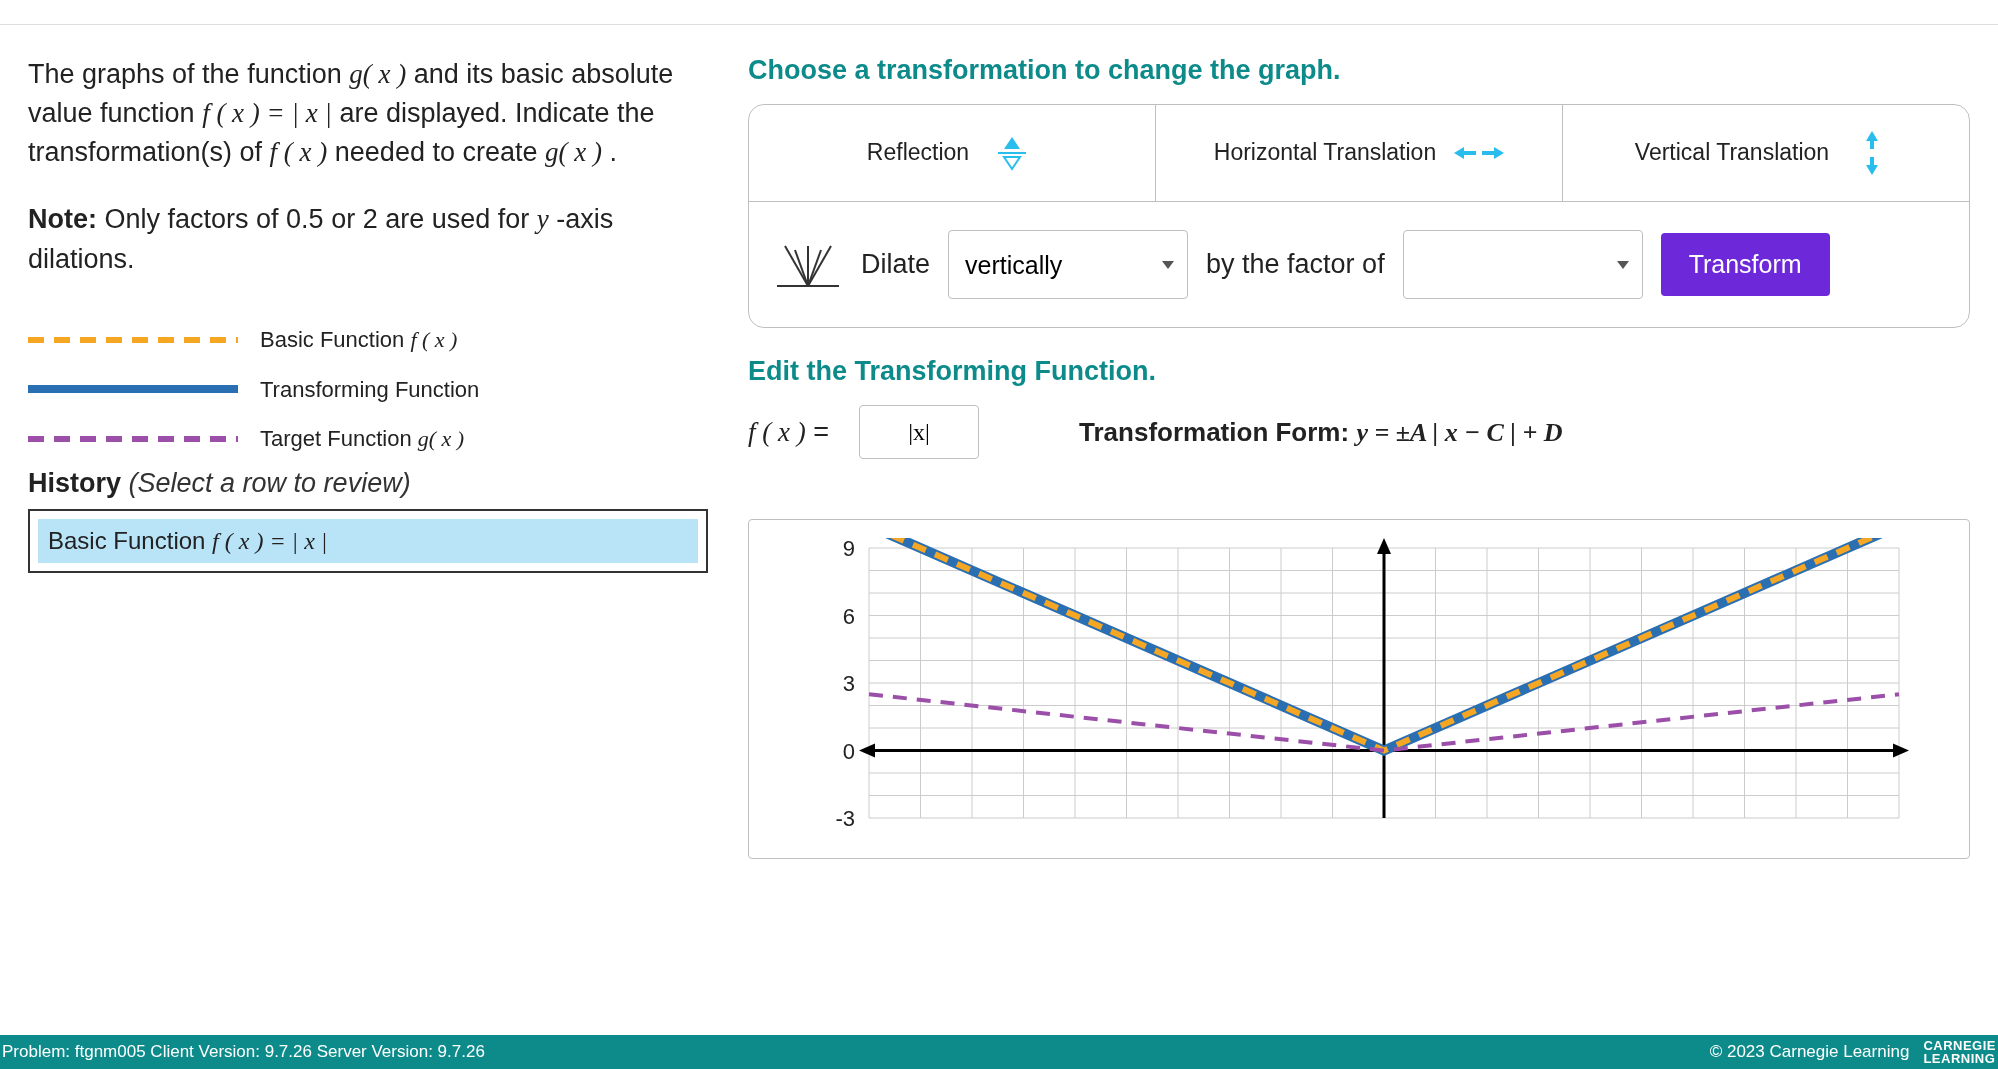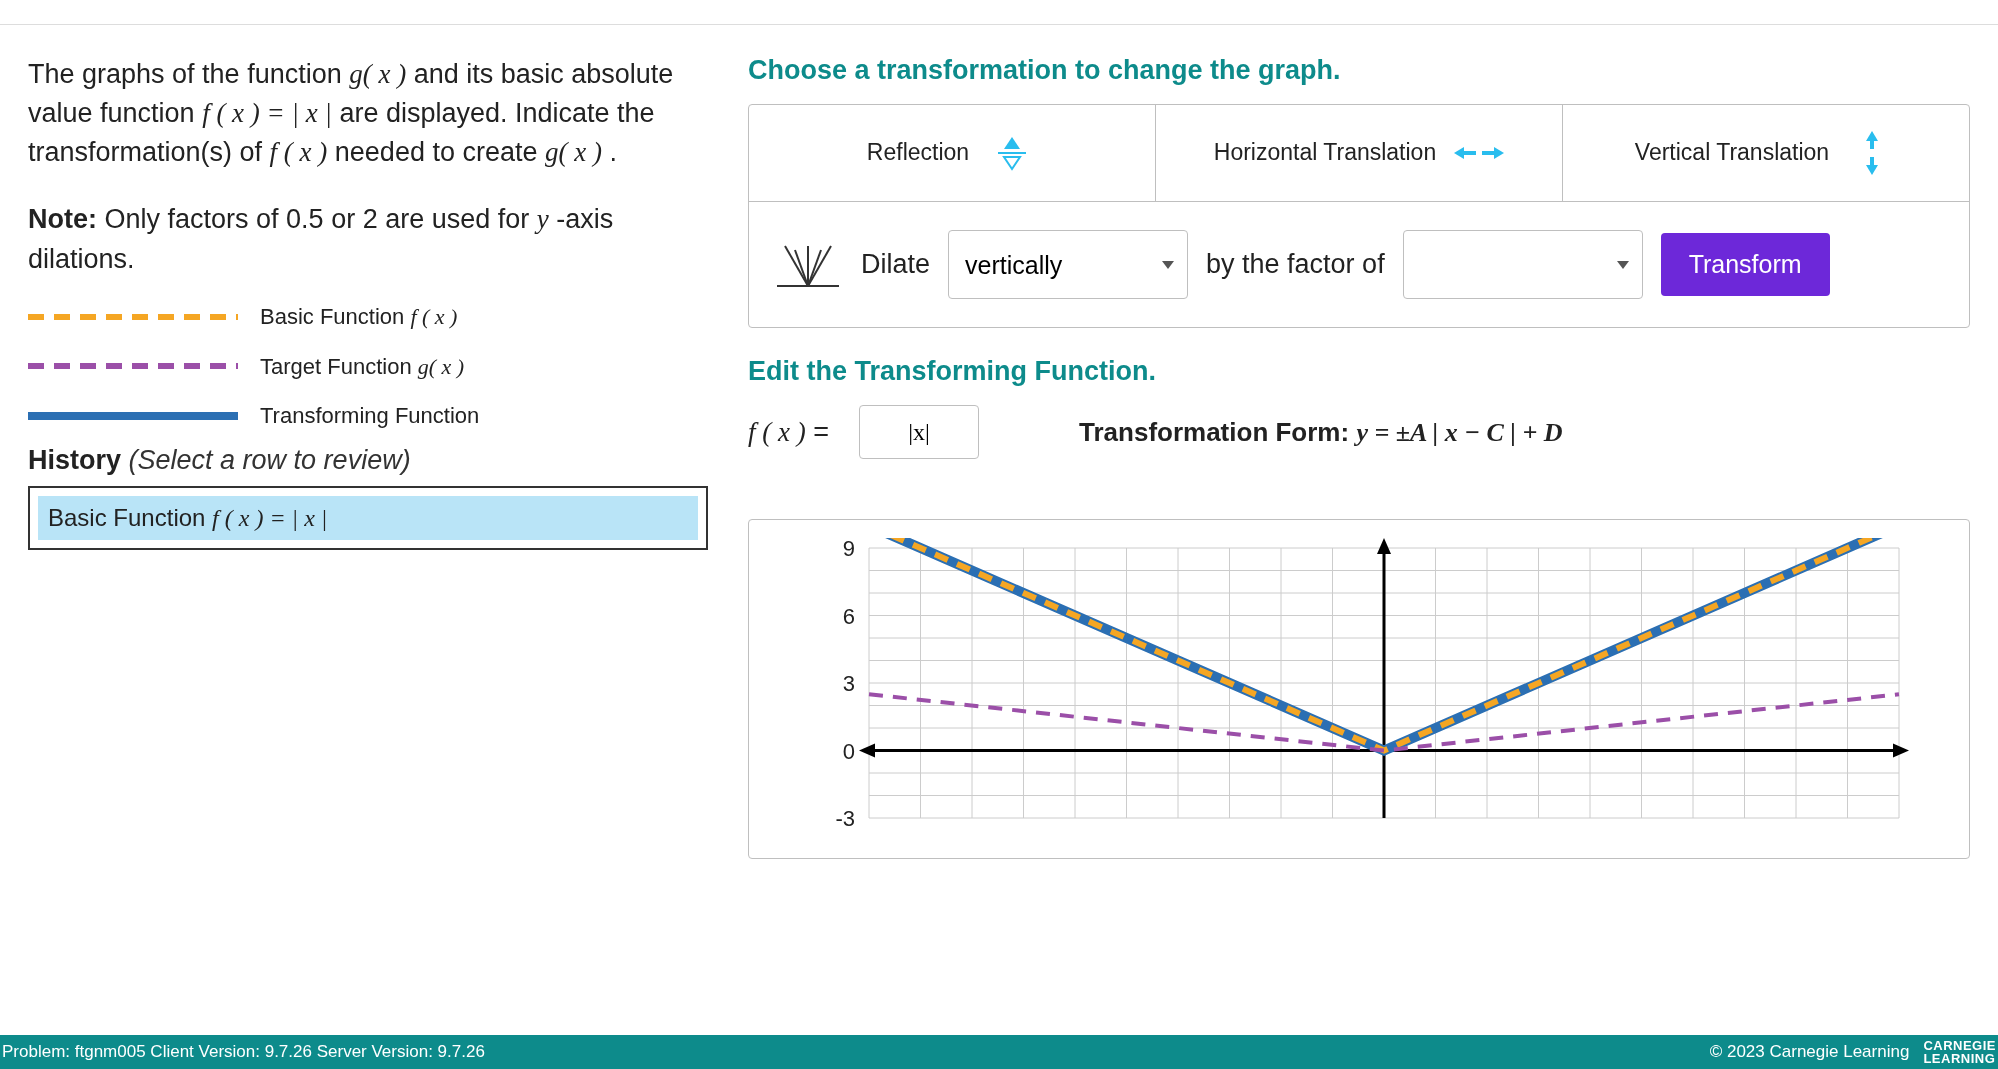--- a/index.html
+++ b/index.html
@@ -3,30 +3,30 @@
 <meta charset="utf-8">
 <style>
   *{box-sizing:border-box;margin:0;padding:0}
   html,body{width:1998px;height:1069px;font-family:"Segoe UI",Arial,sans-serif;color:#222;background:#fff;overflow:hidden}
   .topstrip{height:25px;border-bottom:1px solid #ddd}
   .page{display:flex;padding:30px 28px 0 28px;gap:40px}
   .left{flex:0 0 680px}
   .right{flex:1;min-width:0}
   .prompt{font-size:27px;line-height:1.45;margin-bottom:28px}
   .fn{font-style:italic;font-family:'Times New Roman',serif}
-  .note{font-size:27px;line-height:1.45;margin-bottom:17px}
+  .note{font-size:27px;line-height:1.45;margin-bottom:40px}
   .note b{font-weight:700}
   .legend{font-size:22px;line-height:1.9}
   .legend-row{display:flex;align-items:center;gap:22px;margin-bottom:8px}
   .swatch{width:210px;height:6px;position:relative}
   .sw-orange{background:repeating-linear-gradient(90deg,#f5a623 0 16px,transparent 16px 26px)}
   .sw-blue{height:8px;background:#2b6fb3}
   .sw-purple{background:repeating-linear-gradient(90deg,#9b4fa8 0 16px,transparent 16px 26px)}
   .section-title{color:#0d8b8b;font-weight:700;font-size:27px;margin-bottom:18px}
-  .panel{border:1px solid #bfbfbf;border-radius:4px;background:#fff}
+  .panel{border:1px solid #bfbfbf;border-radius:16px;background:#fff}
   .tabs{display:flex;border-bottom:1px solid #bfbfbf}
   .tab{flex:1;padding:26px 10px;display:flex;align-items:center;justify-content:center;gap:18px;border-right:1px solid #bfbfbf;font-size:23px;color:#222;cursor:pointer;text-align:center;line-height:1.2}
   .tab:last-child{border-right:none}
   .tab.active{background:#29bdee;color:#fff}
   .tab .ticon{width:50px;height:44px;display:inline-flex;align-items:center;justify-content:center}
   .dilate-row{display:flex;align-items:center;gap:18px;padding:28px 24px}
   .dilate-row .dicon{width:70px;height:50px;display:inline-flex;align-items:center;justify-content:center}
   .dilate-label{font-size:27px}
   .sel{border:1px solid #bfbfbf;border-radius:4px;height:69px;font-size:25px;padding:0 44px 0 16px;background:#fff;appearance:none;position:relative}
   .sel-wrap{position:relative;display:inline-block}
@@ -80,29 +80,29 @@
     </p>
     <div class="legend">
       <div class="legend-row">
         <div class="swatch sw-orange"></div>
         <span>
           <span>Basic Function </span>
           <span class="fn">f ( x )</span>
         </span>
       </div>
       <div class="legend-row">
+        <div class="swatch sw-blue"></div>
+        <span>Transforming Function</span>
+      </div>
+      <div class="legend-row">
         <div class="swatch sw-purple"></div>
         <span>
           <span>Target Function </span>
           <span class="fn">g( x )</span>
         </span>
-      </div>
-      <div class="legend-row">
-        <div class="swatch sw-blue"></div>
-        <span>Transforming Function</span>
       </div>
     </div>
 
     <div class="history-head">
       <b>History</b>
       <i> <span>(Select a row to review)</span></i>
     </div>
     <div class="history-box">
       <div class="history-row">
         <span>Basic Function </span>

